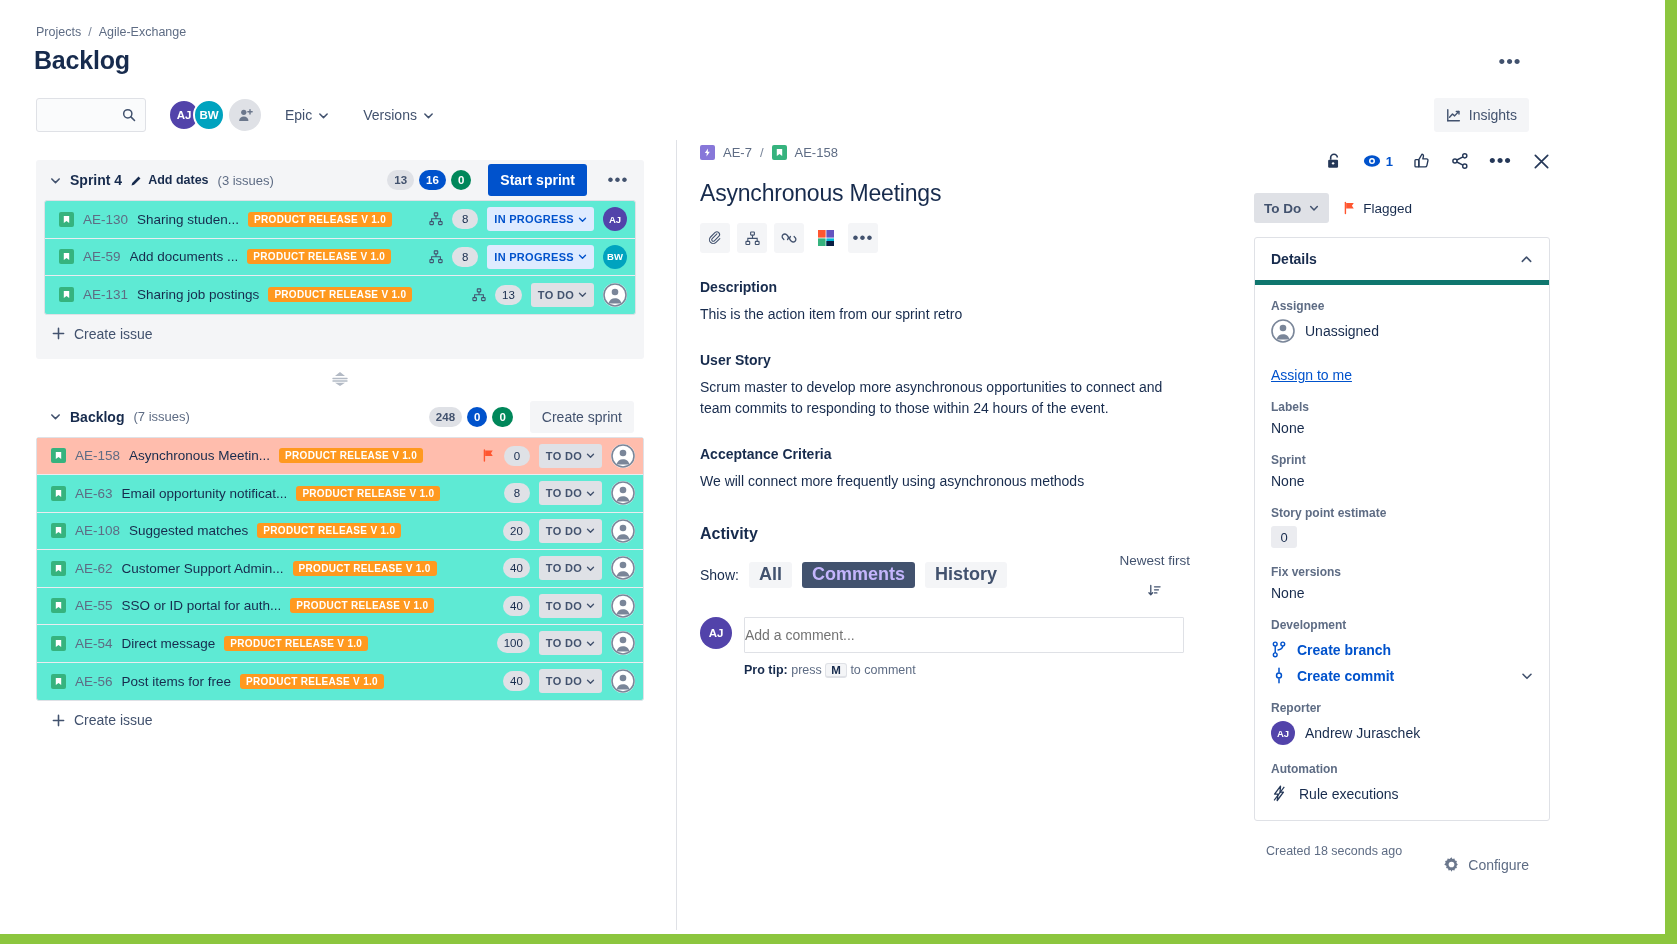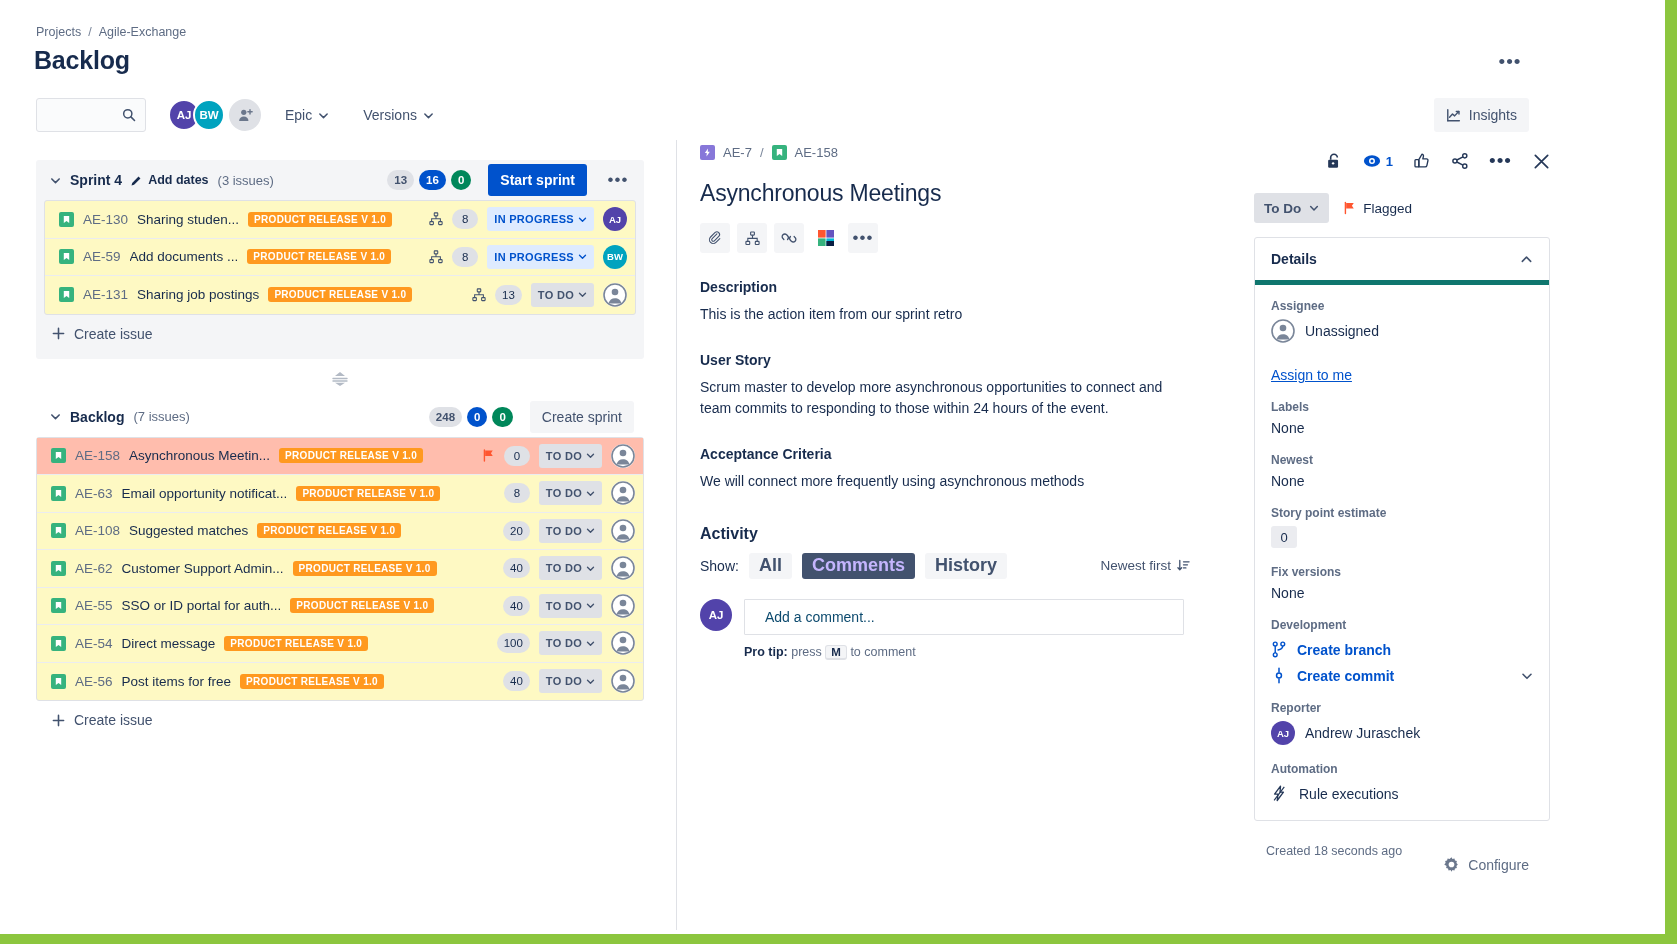--- a/index.html
+++ b/index.html
@@ -53,21 +53,21 @@
   .spacer { flex:1; }
   .pill { height:20px; min-width:20px; padding:0 7px; border-radius:10px; display:inline-flex; align-items:center; justify-content:center; font-size:11.5px; font-weight:700; color:#fff;}
   .pill.grey { background:#dfe1e6; color:#42526e; }
   .pill.blue { background:#0052cc; }
   .pill.green { background:#00875a; }
   .pillgrp { display:flex; align-items:center; gap:5px; margin-right:8px;}
   .btn-primary { background:#0052cc; color:#fff; font-size:14px; font-weight:600; height:32px; padding:0 12px; border-radius:3px; display:flex; align-items:center; border:0; font-family:inherit; cursor:pointer;}
   .btn-std { background:#f4f5f7; color:#42526e; font-size:14px; height:32px; padding:0 12px; border-radius:3px; display:flex; align-items:center; border:0; font-family:inherit; cursor:pointer;}
   .kebab { width:32px; height:32px; border-radius:3px; display:flex; align-items:center; justify-content:center; color:#42526e; font-size:17px; letter-spacing:1px; margin-left:6px;}
 
-  .rows { background:#fef9c3; border:1px solid #dfe1e6; border-radius:3px; margin:0 8px; }
+  .rows { background:#5eead4; border:1px solid #dfe1e6; border-radius:3px; margin:0 8px; }
   .rows.flat { margin:0; }
   .row { display:flex; align-items:center; height:37.5px; padding:0 8px 0 14px; border-bottom:1px solid #ebecf0; gap:9px; }
   .row:last-child { border-bottom:0; }
   .row.selected { background:#ffbdad; }
   .type-ico { width:15px; height:15px; border-radius:2px; background:#36b37e; display:flex; align-items:center; justify-content:center; flex:0 0 auto;}
   .key { font-size:13.5px; color:#5e6c84; white-space:nowrap; }
   .summary { font-size:13.5px; color:#172b4d; white-space:nowrap; overflow:hidden; text-overflow:ellipsis; max-width:175px;}
   .epic-tag { background:#ff991f; color:#fff; font-size:10px; font-weight:700; letter-spacing:.3px; padding:2px 6px; border-radius:3px; white-space:nowrap; text-transform:uppercase;}
   .tree-ico { color:#42526e; display:flex; flex:0 0 auto; }
   .flag-ico { color:#ff5630; display:flex; flex:0 0 auto; font-size:13px; }
@@ -95,24 +95,24 @@
   .act-bar { display:flex; align-items:center; gap:7px; margin-top:16px; }
   .act-btn { width:30px; height:30px; border-radius:3px; background:#f4f5f7; display:flex; align-items:center; justify-content:center; color:#42526e;}
   .sec-label { font-size:14px; font-weight:700; color:#172b4d; margin-top:26px; }
   .body-text { font-size:14px; color:#172b4d; margin-top:9px; line-height:1.55; max-width:470px;}
 
   .act-head { font-size:16px; font-weight:700; color:#172b4d; margin-top:32px;}
   .show-row { display:flex; align-items:center; gap:10px; margin-top:10px; width:490px;}
   .show-lbl { font-size:14px; color:#172b4d; }
   .seg { height:26px; padding:0 10px; border-radius:3px; background:#f4f5f7; color:#42526e; font-size:18px; font-weight:600; display:flex; align-items:center; }
   .seg.on { background:#42526e; color:#c4b5fd; }
-  .newest { margin-left:auto; display:flex; align-items:center; gap:6px; font-size:13.5px; color:#42526e;}
+  .newest { margin-left:auto; display:flex; align-items:center; gap:16px; font-size:13.5px; color:#42526e;flex-direction:column;}
   .comment-row { display:flex; align-items:flex-start; gap:12px; margin-top:20px; }
   .cav { width:32px; height:32px; border-radius:50%; background:#5243aa; color:#fff; display:flex; align-items:center; justify-content:center; font-size:11.5px; font-weight:700; flex:0 0 auto;}
-  .cbox { width:440px; height:36px; border:1px solid #dfe1e6; border-radius:1px; background:#fff; display:flex; align-items:center; padding:0 20px; font-size:14px; color:#0c4a6e;}
+  .cbox { width:440px; height:36px; border:1px solid #dfe1e6; border-radius:1px; background:#fff; display:flex; align-items:center; padding:0 0; font-size:14px; color:#737373;}
   .protip { margin-left:44px; margin-top:10px; font-size:12.5px; color:#5e6c84;}
   .protip b { color:#172b4d; }
   .kbd { display:inline-block; background:#f4f5f7; border:1px solid #dfe1e6; border-bottom-width:2px; border-radius:3px; padding:0 5px; font-size:11.5px; font-weight:700; color:#172b4d;}
 
   
   .dicons { position:absolute; right:14px; top:5px; display:flex; align-items:center; gap:20px; color:#253858;}
   .dicons .it { display:flex; align-items:center; gap:5px; }
   .watch-n { font-size:13px; color:#0052cc; font-weight:600;}
 
   
@@ -736,21 +736,21 @@
                   <path d="M5.6 20.4c.6-3.4 3.3-5.2 6.4-5.2s5.8 1.8 6.4 5.2z" fill="#7a8699"></path>
                 </svg>
           </span>
           <span>Unassigned</span>
         </div>
         <a class="link" href="#">Assign to me</a>
 
         <div class="fld-label">Labels</div>
         <div class="fld-val none">None</div>
 
-        <div class="fld-label">Newest</div>
+        <div class="fld-label">Sprint</div>
         <div class="fld-val none">None</div>
 
         <div class="fld-label">Story point estimate</div>
         <div class="fld-val">
           <span class="chip0">0</span>
         </div>
 
         <div class="fld-label">Fix versions</div>
         <div class="fld-val none">None</div>
 

